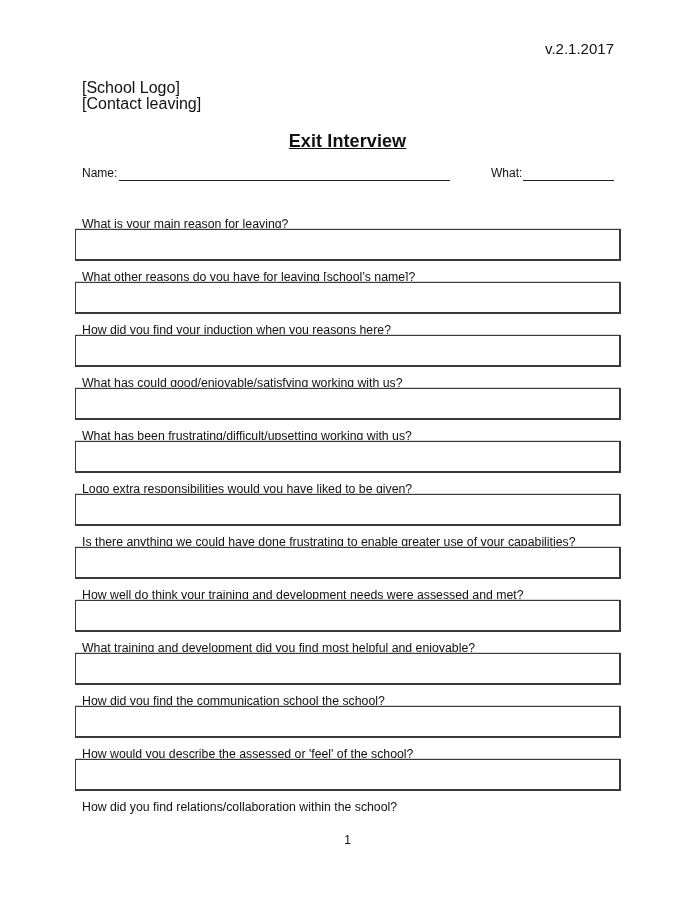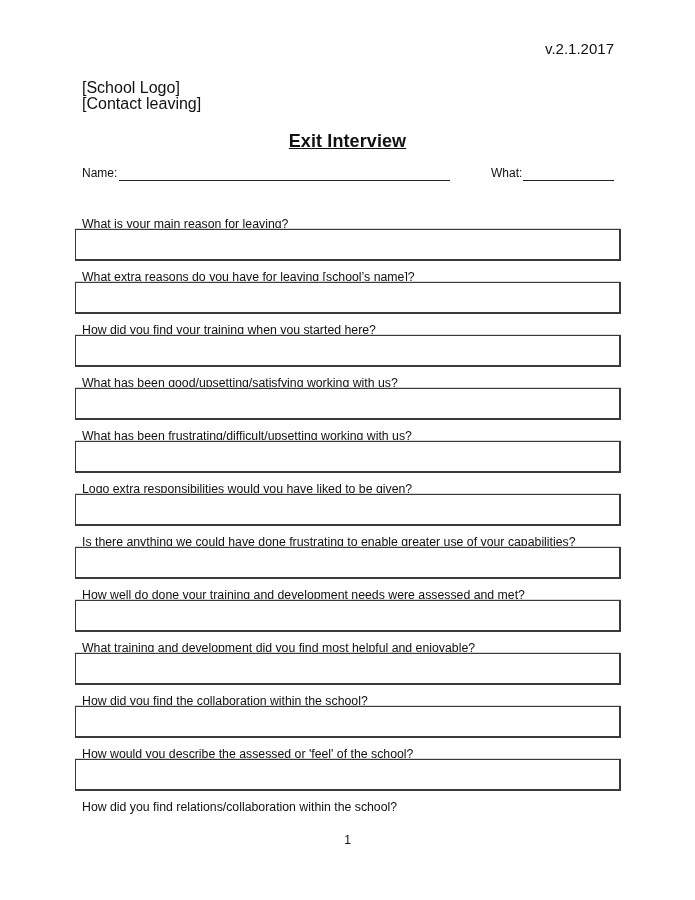--- a/index.html
+++ b/index.html
@@ -57,61 +57,61 @@
   <span class="date-line"></span>
 </div>
 
 <div class="abs questions">
   <div class="q" style="top:213px">
     <span class="q-label">What is your main reason for leaving?</span>
     <div class="q-rule"></div>
     <div class="q-box"></div>
   </div>
   <div class="q" style="top:266px">
-    <span class="q-label">What extra reasons do you have for leaving [school’s name]?</span>
+    <span class="q-label">What other reasons do you have for leaving [school’s name]?</span>
     <div class="q-rule"></div>
     <div class="q-box"></div>
   </div>
   <div class="q" style="top:319px">
-    <span class="q-label">How did you find your training when you started here?</span>
+    <span class="q-label">How did you find your induction when you reasons here?</span>
     <div class="q-rule"></div>
     <div class="q-box"></div>
   </div>
   <div class="q" style="top:372px">
-    <span class="q-label">What has been good/upsetting/satisfying working with us?</span>
+    <span class="q-label">What has could good/enjoyable/satisfying working with us?</span>
     <div class="q-rule"></div>
     <div class="q-box"></div>
   </div>
   <div class="q" style="top:425px">
     <span class="q-label">What has been frustrating/difficult/upsetting working with us?</span>
     <div class="q-rule"></div>
     <div class="q-box"></div>
   </div>
   <div class="q" style="top:478px">
     <span class="q-label">Logo extra responsibilities would you have liked to be given?</span>
     <div class="q-rule"></div>
     <div class="q-box"></div>
   </div>
   <div class="q" style="top:531px">
     <span class="q-label">Is there anything we could have done frustrating to enable greater use of your capabilities?</span>
     <div class="q-rule"></div>
     <div class="q-box"></div>
   </div>
   <div class="q" style="top:584px">
-    <span class="q-label">How well do done your training and development needs were assessed and met?</span>
+    <span class="q-label">How well do think your training and development needs were assessed and met?</span>
     <div class="q-rule"></div>
     <div class="q-box"></div>
   </div>
   <div class="q" style="top:637px">
     <span class="q-label">What training and development did you find most helpful and enjoyable?</span>
     <div class="q-rule"></div>
     <div class="q-box"></div>
   </div>
   <div class="q" style="top:690px">
-    <span class="q-label">How did you find the collaboration within the school?</span>
+    <span class="q-label">How did you find the communication school the school?</span>
     <div class="q-rule"></div>
     <div class="q-box"></div>
   </div>
   <div class="q" style="top:743px">
     <span class="q-label">How would you describe the assessed or 'feel' of the school?</span>
     <div class="q-rule"></div>
     <div class="q-box"></div>
   </div>
   <div class="q" style="top:796px">
     <span class="q-label">How did you find relations/collaboration within the school?</span>

